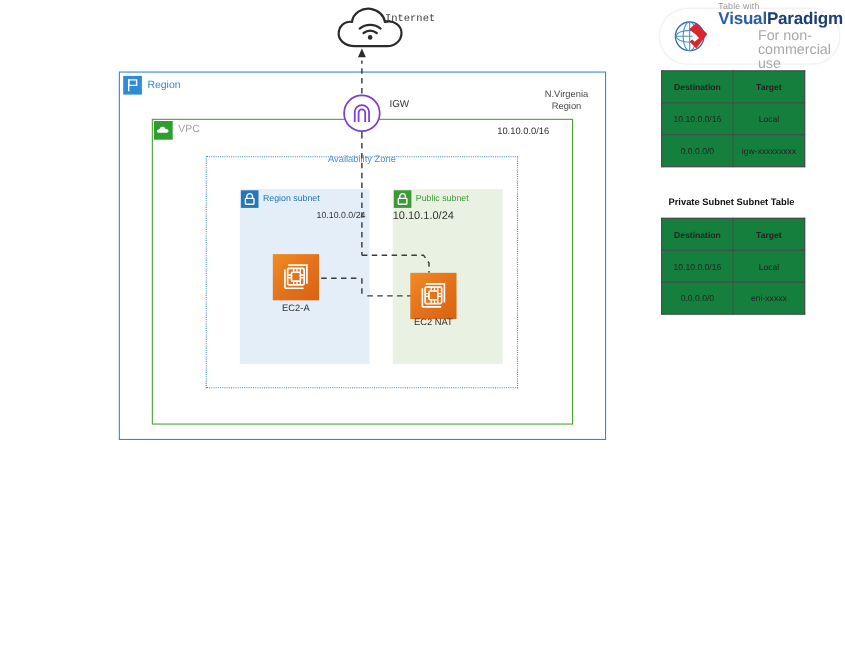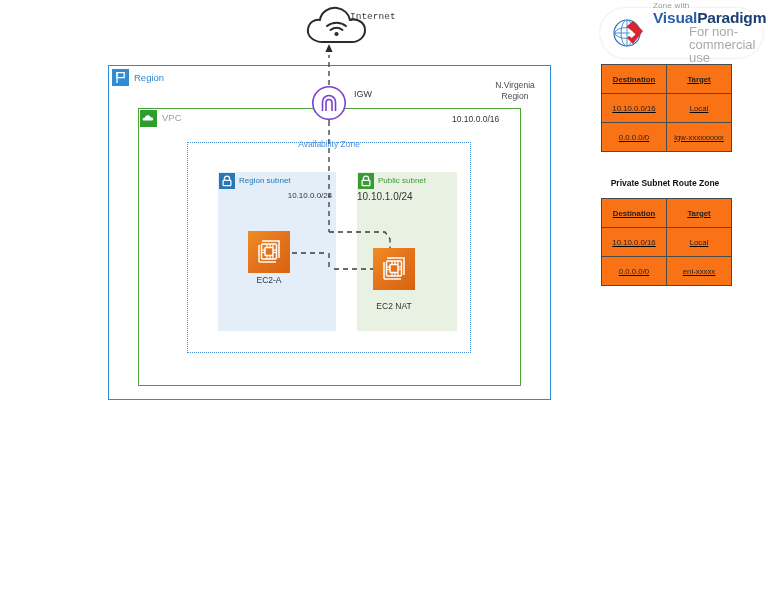--- a/index.html
+++ b/index.html
@@ -92,21 +92,21 @@
     width: 42px; height: 42px;
     background: linear-gradient(135deg, #f08c24 0%, #e3701a 55%, #d8640f 100%);
   }
   #ec2-a-icon { left: 248px; top: 231px; }
   #ec2-nat-icon { left: 373px; top: 248px; }
   #ec2-a-label {
     left: 228px; top: 275px; width: 82px; text-align: center;
     font-size: 8.5px; color: #333;
   }
   #ec2-nat-label {
-    left: 352px; top: 301px; width: 84px; text-align: center;
+    left: 352px; top: 287px; width: 84px; text-align: center;
     font-size: 8.5px; color: #333;
   }
 
   
   #igw-node { left: 311px; top: 85px; width: 36px; height: 36px; }
   #igw-label { left: 354px; top: 89px; font-size: 9px; color: #333; white-space: nowrap; }
 
   
   #vp-watermark {
     left: 600px; top: 8px; width: 163px; height: 50px;
@@ -119,22 +119,21 @@
   #vp-text-wrap { display: flex; flex-direction: column; justify-content: center; line-height: 1; }
   #vp-made-with { font-size: 8px; color: #9a9a9a; letter-spacing: .2px; }
   #vp-brand { font-size: 15.5px; font-weight: bold; color: #1b3f73; letter-spacing: -.2px; }
   #vp-brand .vp-light { color: #2a5fa5; font-weight: bold; }
   #vp-noncomm { font-size: 13px; color: #a9a9a9; padding-left: 36px; }
 
   
   .route-table {
     border-collapse: collapse;
     border: 1.2px solid #3a3a3a;
-    background: #f97316;
-    text-decoration: underline;
+    background: #15803d;
   }
   .route-table td, .route-table th {
     border: 1px solid #4a4a4a;
     font-size: 7.8px;
     color: #222;
     text-align: center;
     padding: 0;
     font-weight: normal;
     width: 64px;
     height: 28px;
@@ -302,21 +301,21 @@
           <ellipse cx="20" cy="21" rx="6" ry="13"></ellipse>
           <ellipse cx="20" cy="21" rx="12.2" ry="5.4"></ellipse>
           <line x1="20" y1="8" x2="20" y2="34"></line>
           <line x1="7" y1="21" x2="33" y2="21"></line>
         </g>
         <path d="M26 9 L36 19 L26 32 L20 26 L26 20 L19.5 14.5 Z" fill="#d9262c"></path>
         <path d="M24.5 18.5 L28.5 22.5 L24.5 26 L21.5 23 Z" fill="#ffffff"></path>
       </svg>
     </div>
     <div id="vp-text-wrap">
-      <div id="vp-made-with">Zone with</div>
+      <div id="vp-made-with">Table with</div>
       <div id="vp-brand">
         <span class="vp-light">Visual</span><span>Paradigm</span>
       </div>
       <div id="vp-noncomm">For non-commercial use</div>
     </div>
   </div>
 
   <div class="abs" id="public-route-table-wrap">
     <table class="route-table">
       <thead>
@@ -331,21 +330,21 @@
           <td>Local</td>
         </tr>
         <tr>
           <td>0.0.0.0/0</td>
           <td>igw-xxxxxxxxx</td>
         </tr>
       </tbody>
     </table>
   </div>
 
-  <div class="abs" id="private-route-table-title">Private Subnet Route Zone</div>
+  <div class="abs" id="private-route-table-title">Private Subnet Subnet Table</div>
   <div class="abs" id="private-route-table-wrap">
     <table class="route-table">
       <thead>
         <tr>
           <th>Destination</th>
           <th>Target</th>
         </tr>
       </thead>
       <tbody>
         <tr>

